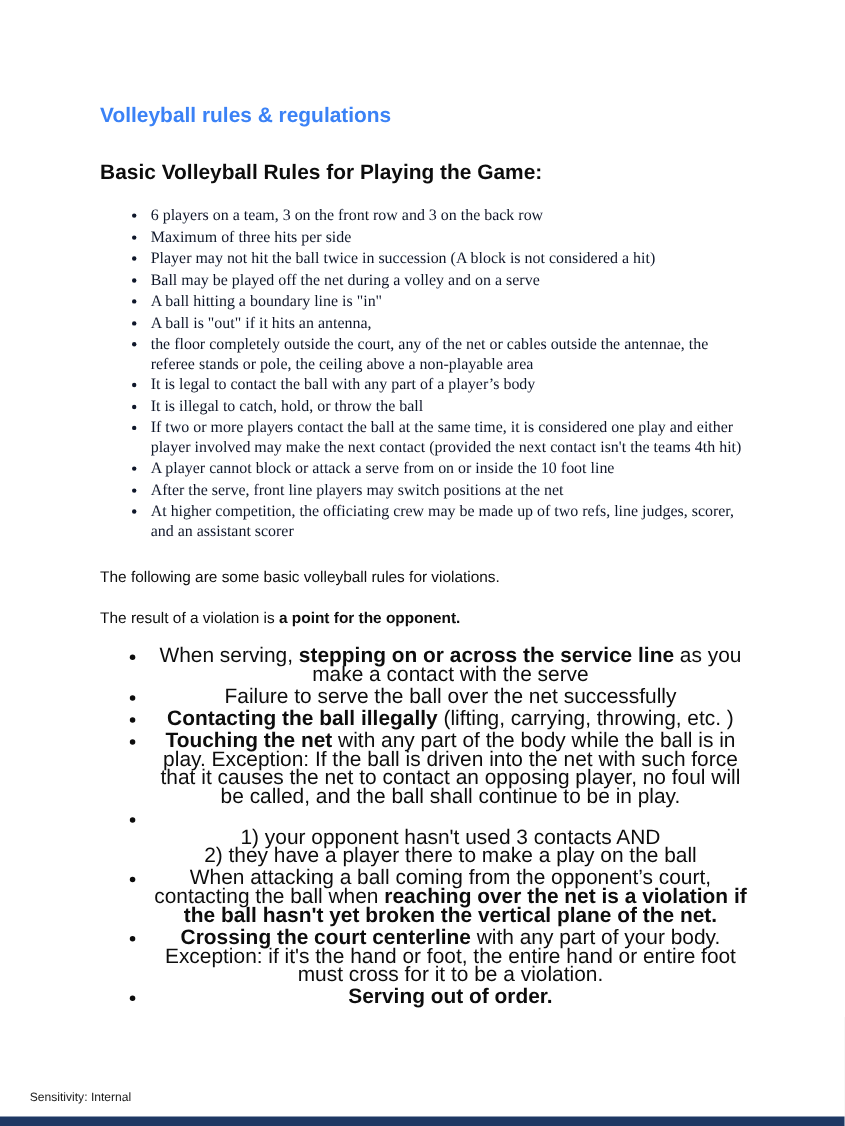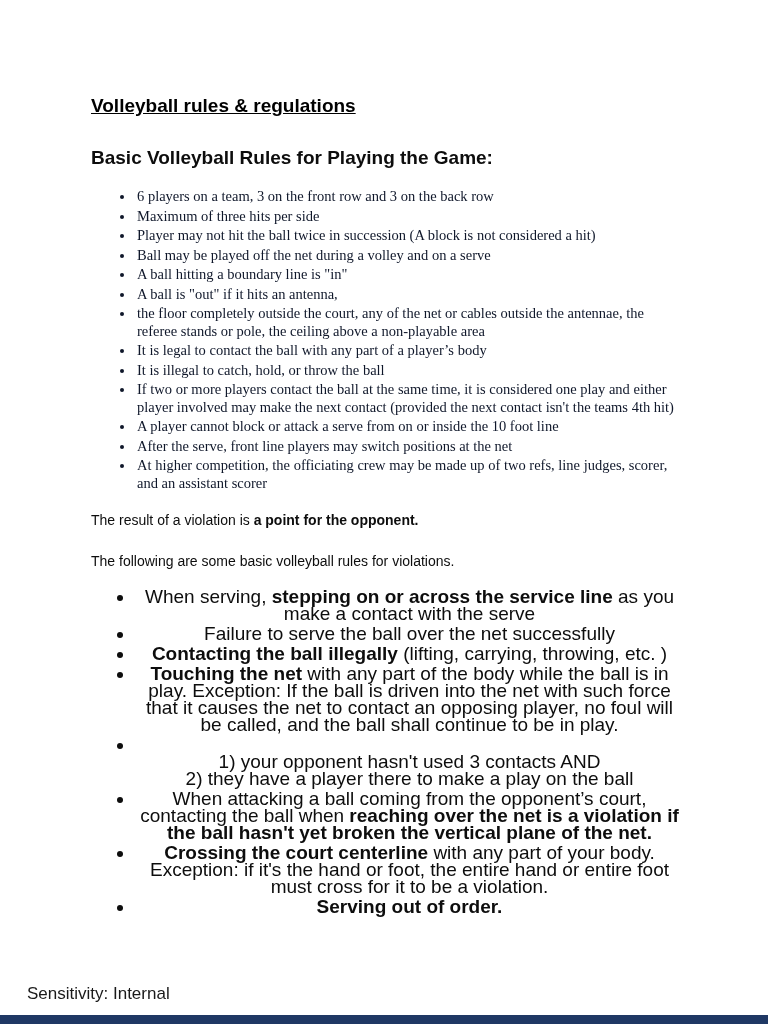--- a/index.html
+++ b/index.html
@@ -11,22 +11,21 @@
     background: #ffffff;
     overflow: hidden;
     color: #000000;
     font-family: "Liberation Sans", sans-serif;
   }
   .content { padding: 95px 86px 0 91px; }
 
   .doc-title {
     font-size: 19px;
     font-weight: bold;
-    text-decoration: underline;
-    color: #000000;
+    color: #3b82f6;
   }
   .section-heading {
     margin-top: 30px;
     font-size: 19px;
     font-weight: bold;
     color: #0d0d0d;
   }
 
   .rules-list {
     margin-top: 19px;
@@ -66,21 +65,21 @@
     text-align: center;
   }
   .violations-list li { margin-bottom: 3px; padding-left: 2px; }
 
   .b { font-weight: bold; }
 
   .footer-label {
     position: absolute;
     left: 27px;
     bottom: 20px;
-    font-size: 17px;
+    font-size: 11px;
     color: #1a1a1a;
   }
   .bottom-bar {
     position: absolute;
     left: 0; right: 0; bottom: 0;
     height: 9px;
     background: #1f3864;
   }
 </style>
 </head>
@@ -103,23 +102,23 @@
       <li>the floor completely outside the court, any of the net or cables outside the antennae, the referee stands or pole, the ceiling above a non-playable area</li>
       <li>It is legal to contact the ball with any part of a player’s body</li>
       <li>It is illegal to catch, hold, or throw the ball</li>
       <li>If two or more players contact the ball at the same time, it is considered one play and either player involved may make the next contact (provided the next contact isn't the teams 4th hit)</li>
       <li>A player cannot block or attack a serve from on or inside the 10 foot line</li>
       <li>After the serve, front line players may switch positions at the net</li>
       <li>At higher competition, the officiating crew may be made up of two refs, line judges, scorer, and an assistant scorer</li>
     </ul>
 
 
+    <p class="para">The following are some basic volleyball rules for violations.</p>
+
     <p class="para second"><span>The result of a violation is </span><span class="b">a point for the opponent.</span></p>
-
-    <p class="para">The following are some basic volleyball rules for violations.</p>
 
     <ul class="violations-list">
       <li><span>When serving, </span><span class="b">stepping on or across the service line</span><span> as you make a contact with the serve</span></li>
       <li><span>Failure to serve the ball over the net successfully</span></li>
       <li><span class="b">Contacting the ball illegally</span><span> (lifting, carrying, throwing, etc. )</span></li>
       <li><span class="b">Touching the net</span><span> with any part of the body while the ball is in play. Exception: If the ball is driven into the net with such force that it causes the net to contact an opposing player, no foul will be called, and the ball shall continue to be in play.</span></li>
       <li><br><span>1) your opponent hasn't used 3 contacts AND</span><br><span>2) they have a player there to make a play on the ball</span></li>
       <li><span>When attacking a ball coming from the opponent’s court, contacting the ball when </span><span class="b">reaching over the net is a violation if the ball hasn't yet broken the vertical plane of the net.</span></li>
       <li><span class="b">Crossing the court centerline</span><span> with any part of your body. Exception: if it's the hand or foot, the entire hand or entire foot must cross for it to be a violation.</span></li>
       <li><span class="b">Serving out of order.</span></li>

